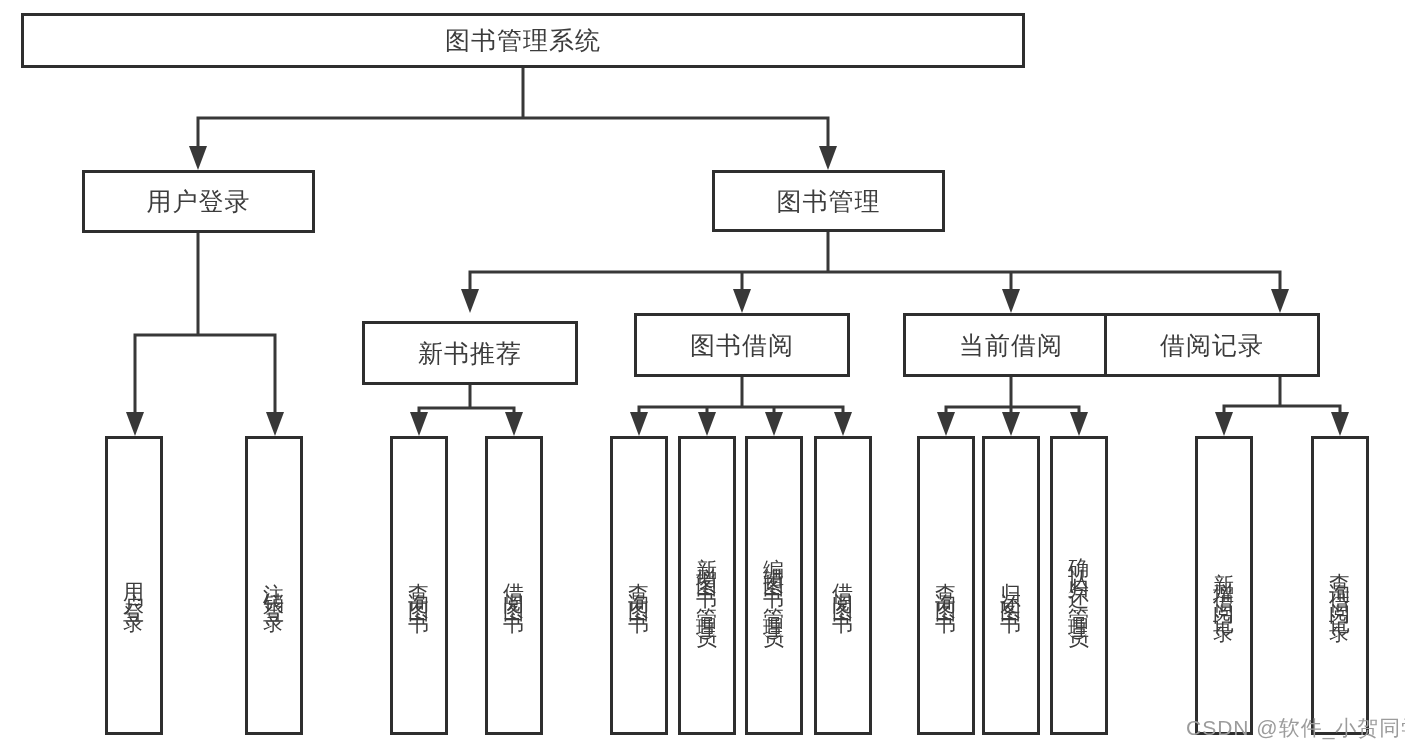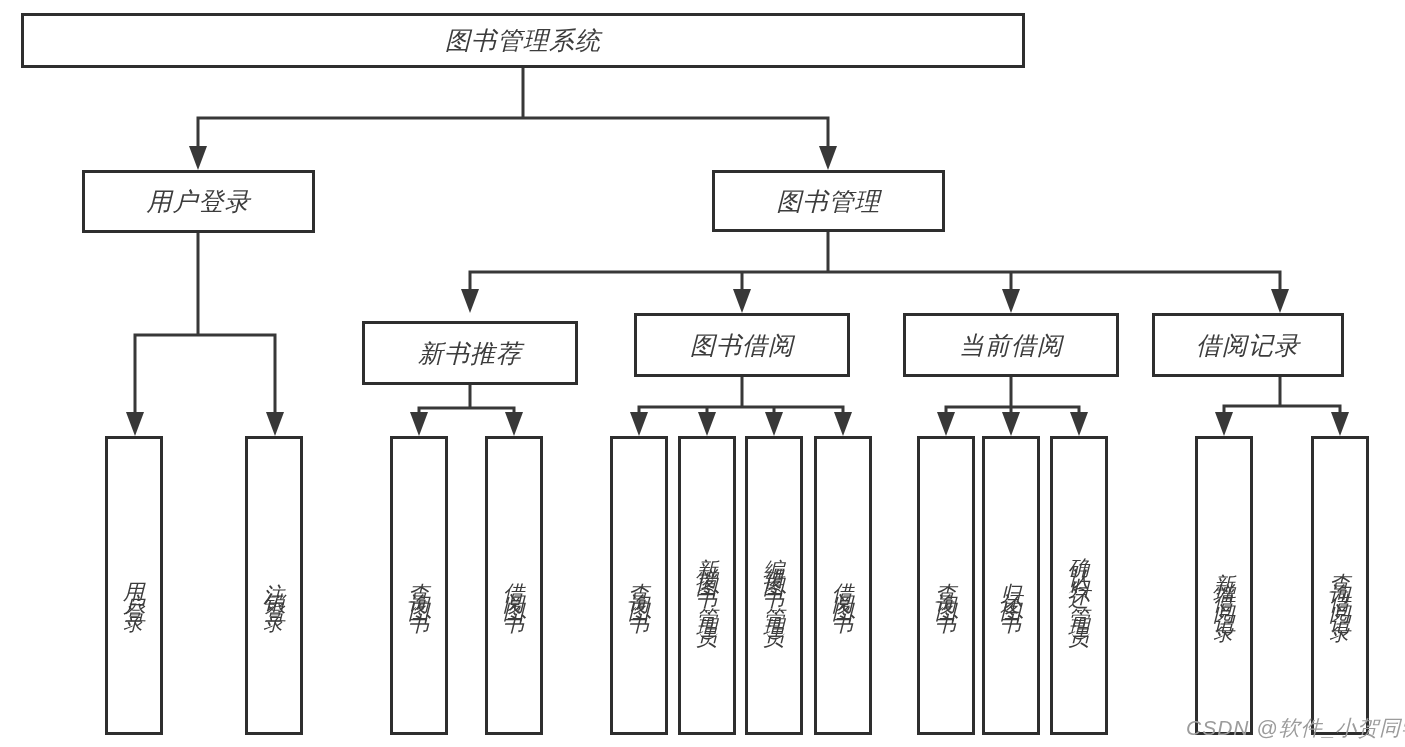--- a/index.html
+++ b/index.html
@@ -1,17 +1,17 @@
 <!DOCTYPE html>
 <html><head>
 <meta charset="utf-8">
 <style>
   html,body{margin:0;padding:0;background:#ffffff;}
   body{font-family:"Liberation Sans","DejaVu Sans",sans-serif;}
-  .canvas{position:relative;width:1405px;height:747px;background:#ffffff;overflow:hidden;font-style:italic;}
+  .canvas{position:relative;width:1405px;height:747px;background:#ffffff;overflow:hidden;}
   .connector-layer{position:absolute;left:0;top:0;z-index:0;}
   .box{
     position:absolute;
     box-sizing:border-box;
     background:#ffffff;
     border:3px solid #2e2e2e;
     display:flex;
     align-items:center;
     justify-content:center;
     color:#3c3c3c;
@@ -82,21 +82,21 @@
   </svg>
 
   <div class="box h" style="left:21px;top:13px;width:1004px;height:55px">图书管理系统</div>
 
   <div class="box h" style="left:82px;top:170px;width:233px;height:63px">用户登录</div>
   <div class="box h" style="left:712px;top:170px;width:233px;height:62px">图书管理</div>
 
   <div class="box h" style="left:362px;top:321px;width:216px;height:64px">新书推荐</div>
   <div class="box h" style="left:634px;top:313px;width:216px;height:64px">图书借阅</div>
   <div class="box h" style="left:903px;top:313px;width:216px;height:64px">当前借阅</div>
-  <div class="box h" style="left:1152px;top:313px;width:192px;height:64px">借阅记录</div>
+  <div class="box h" style="left:1104px;top:313px;width:216px;height:64px">借阅记录</div>
 
   <div class="box v" style="left:105px;top:436px;width:58px;height:299px">用户登录</div>
   <div class="box v" style="left:245px;top:436px;width:58px;height:299px">注销登录</div>
 
   <div class="box v" style="left:390px;top:436px;width:58px;height:299px">查询图书</div>
   <div class="box v" style="left:485px;top:436px;width:58px;height:299px">借阅图书</div>
 
   <div class="box v" style="left:610px;top:436px;width:58px;height:299px">查询图书</div>
   <div class="box v" style="left:678px;top:436px;width:58px;height:299px">新增图书（管理员）</div>
   <div class="box v" style="left:745px;top:436px;width:58px;height:299px">编辑图书（管理员）</div>

